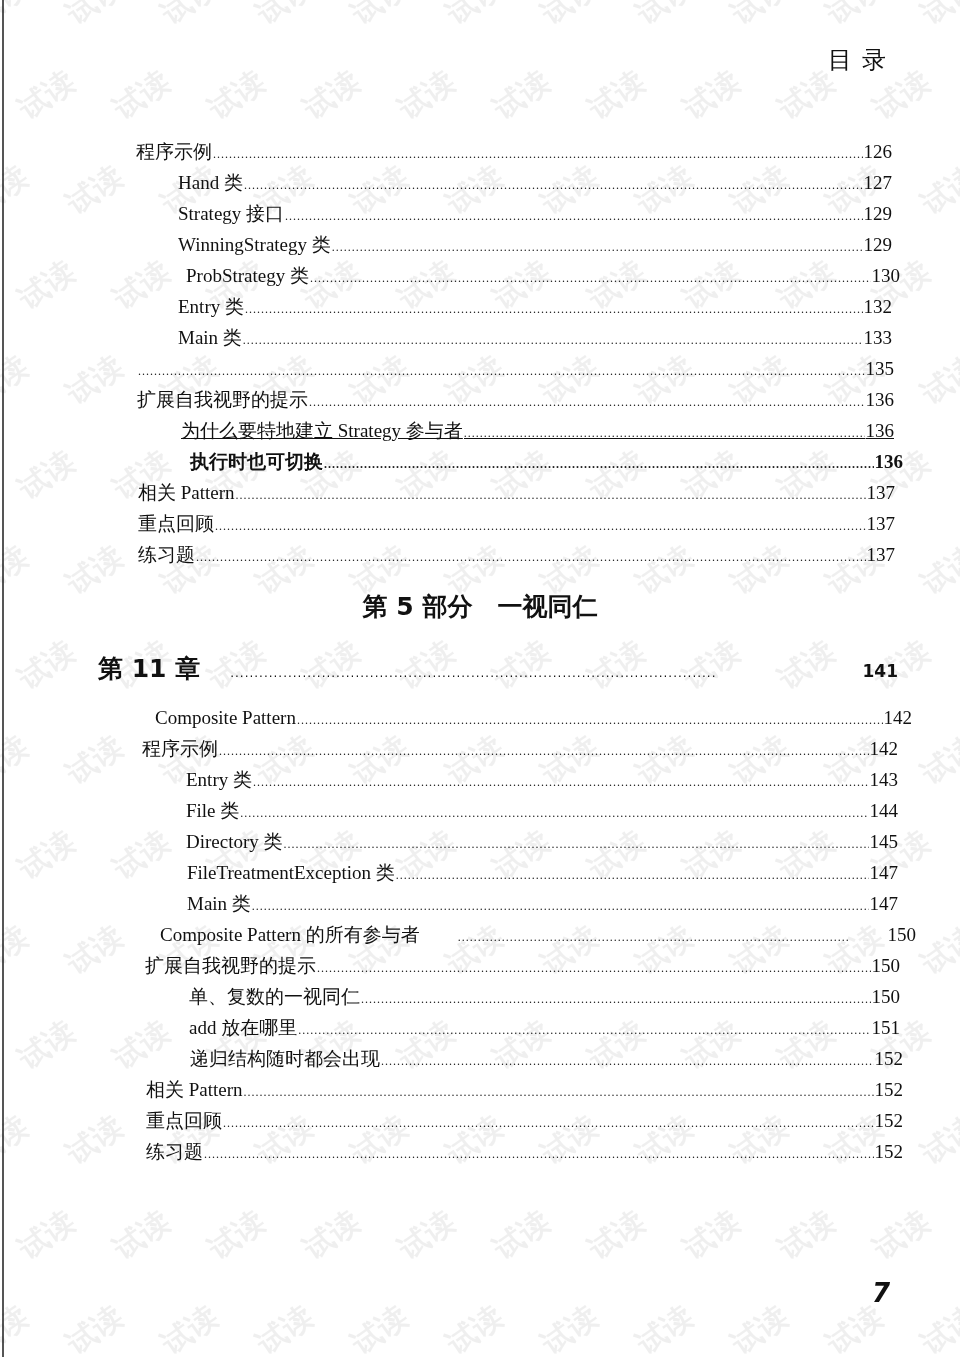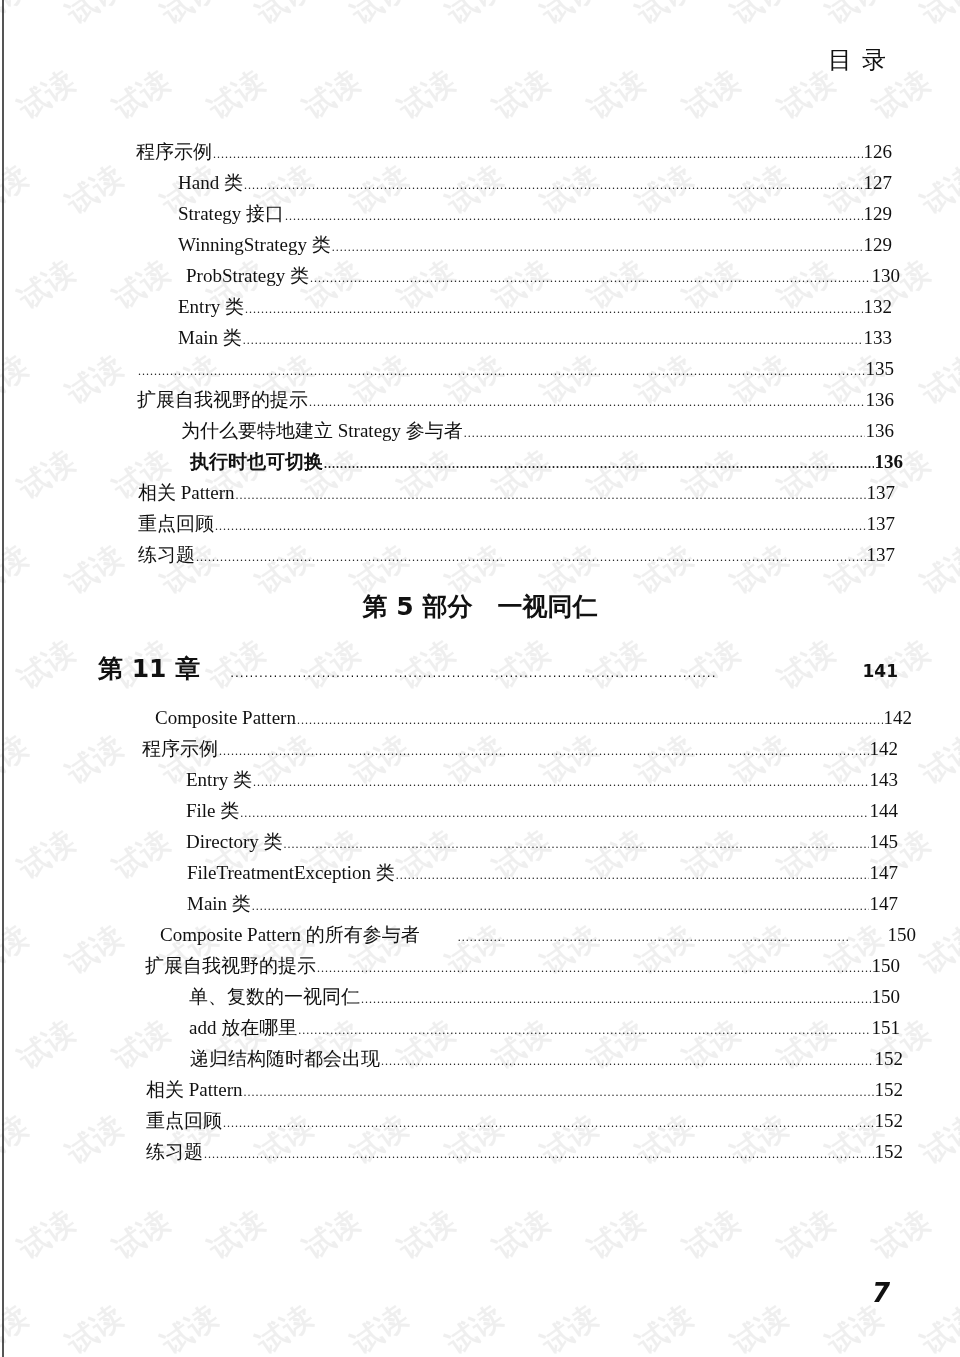--- a/index.html
+++ b/index.html
@@ -258,21 +258,21 @@
   </div>
   <div class="toc-row" style="left:137px;top:356px;width:757px;">
       <span class="dots"></span>
       <span class="page">135</span>
   </div>
   <div class="toc-row" style="left:137px;top:387px;width:757px;">
     <span class="label">扩展自我视野的提示</span>
       <span class="dots"></span>
       <span class="page">136</span>
   </div>
-  <div class="toc-row" style="left:181px;top:418px;width:713px;">
+  <div class="toc-row" style="left:181px;top:418px;width:713px;text-decoration:underline;">
     <span class="label">为什么要特地建立 Strategy 参与者</span>
       <span class="dots"></span>
       <span class="page">136</span>
   </div>
   <div class="toc-row" style="left:190px;top:449px;width:713px;font-weight:bold;">
     <span class="label">执行时也可切换</span>
       <span class="dots"></span>
       <span class="page">136</span>
   </div>
   <div class="toc-row" style="left:138px;top:480px;width:757px;">

